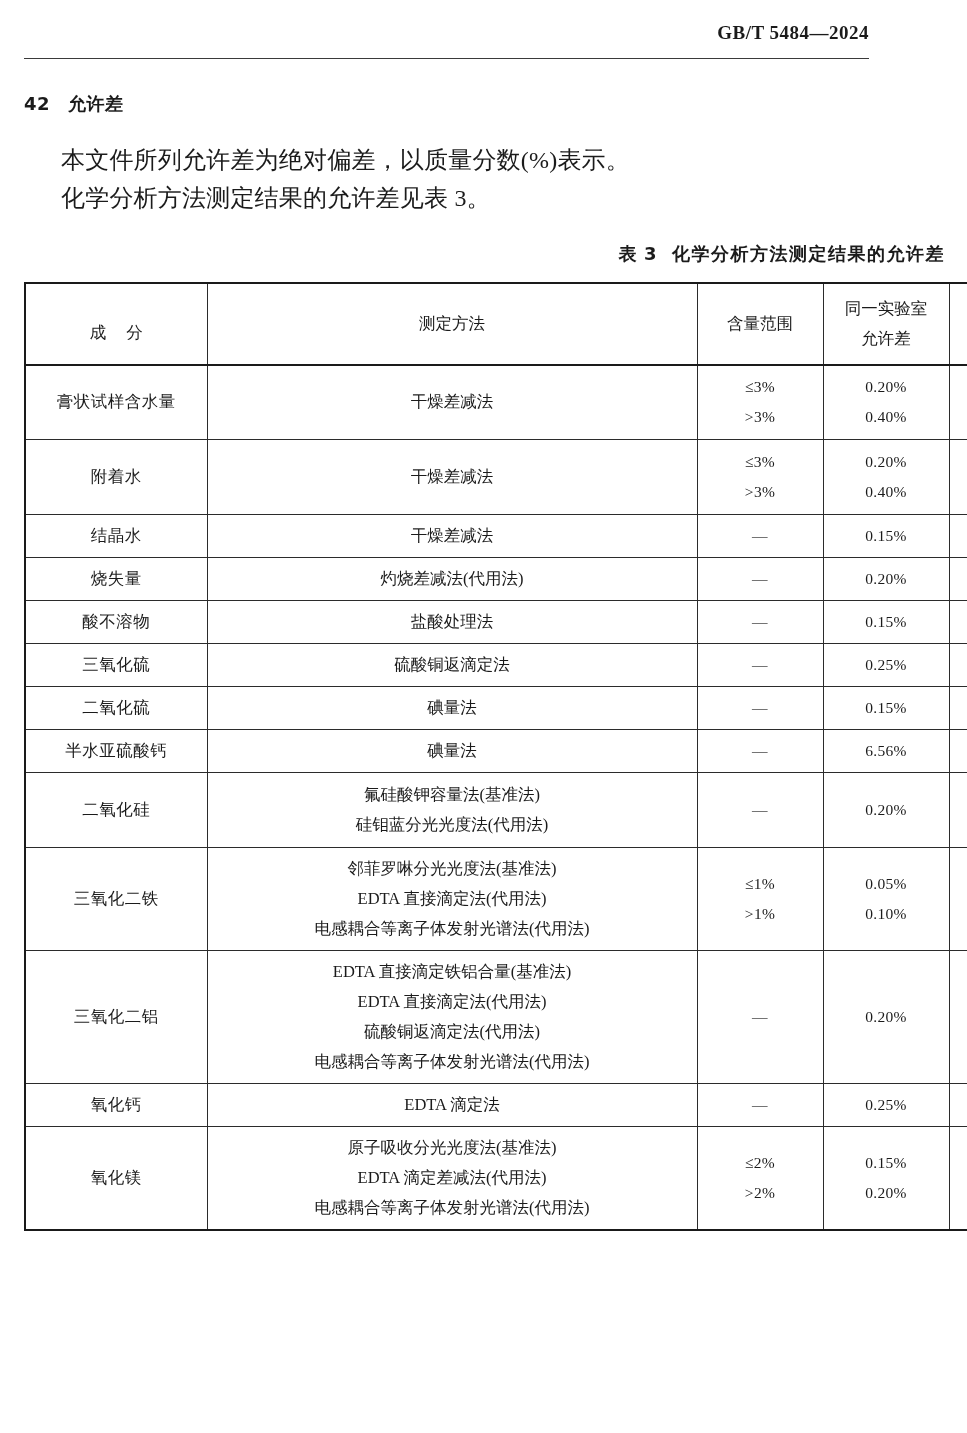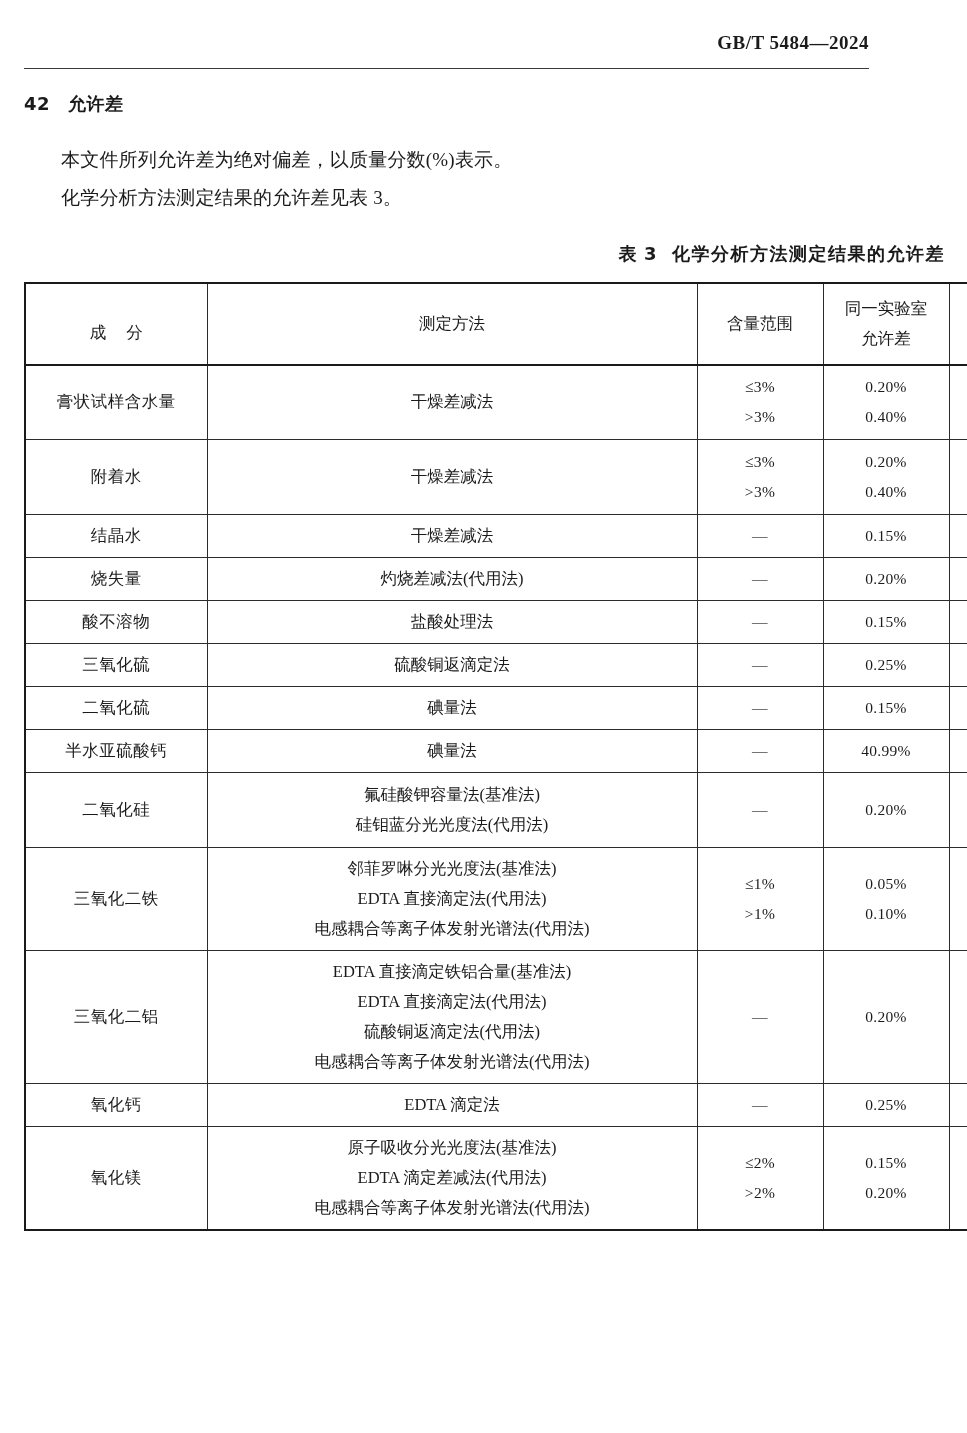--- a/index.html
+++ b/index.html
@@ -12,21 +12,21 @@
     height: 1433px;
     position: relative;
     font-family: "Liberation Serif", "DejaVu Serif", serif;
     color: #1b1b1b;
     overflow: hidden;
   }
 
   
   .page-header {
     position: absolute;
-    top: 16px;
+    top: 6px;
     left: 0;
     width: 891px;
     height: 58px;
   }
   .header-code {
     position: absolute;
     right: 22px;
     top: 16px;
     font-family: "Liberation Serif", "DejaVu Serif", serif;
     font-size: 19px;
@@ -53,21 +53,21 @@
     font-family: "DejaVu Sans", "Liberation Sans", sans-serif;
     font-size: 18px;
     font-weight: bold;
     margin: 0 0 26px 0;
     letter-spacing: 0.5px;
   }
   .clause-title .num { margin-right: 18px; }
 
   p.para {
     margin: 0 0 2px 0;
-    font-size: 19px;
+    font-size: 24px;
     line-height: 36px;
     text-indent: 37px;
     text-align: justify;
     text-justify: inter-ideograph;
     letter-spacing: 0.2px;
     font-family: Liberation Serif, serif;
   }
 
   
   .table-caption {
@@ -300,21 +300,21 @@
             <td class="comp">
               <span class="ln">半水亚硫酸钙</span>
             </td>
             <td class="method">
               <span class="ln">碘量法</span>
             </td>
             <td class="num dash">
               <span class="ln">—</span>
             </td>
             <td class="num">
-              <span class="ln">40.99%</span>
+              <span class="ln">6.56%</span>
             </td>
             <td class="num">
               <span class="ln">0.40%</span>
             </td>
           </tr>
           <tr style="height: 75px;">
             <td class="comp">
               <span class="ln">二氧化硅</span>
             </td>
             <td class="method">

